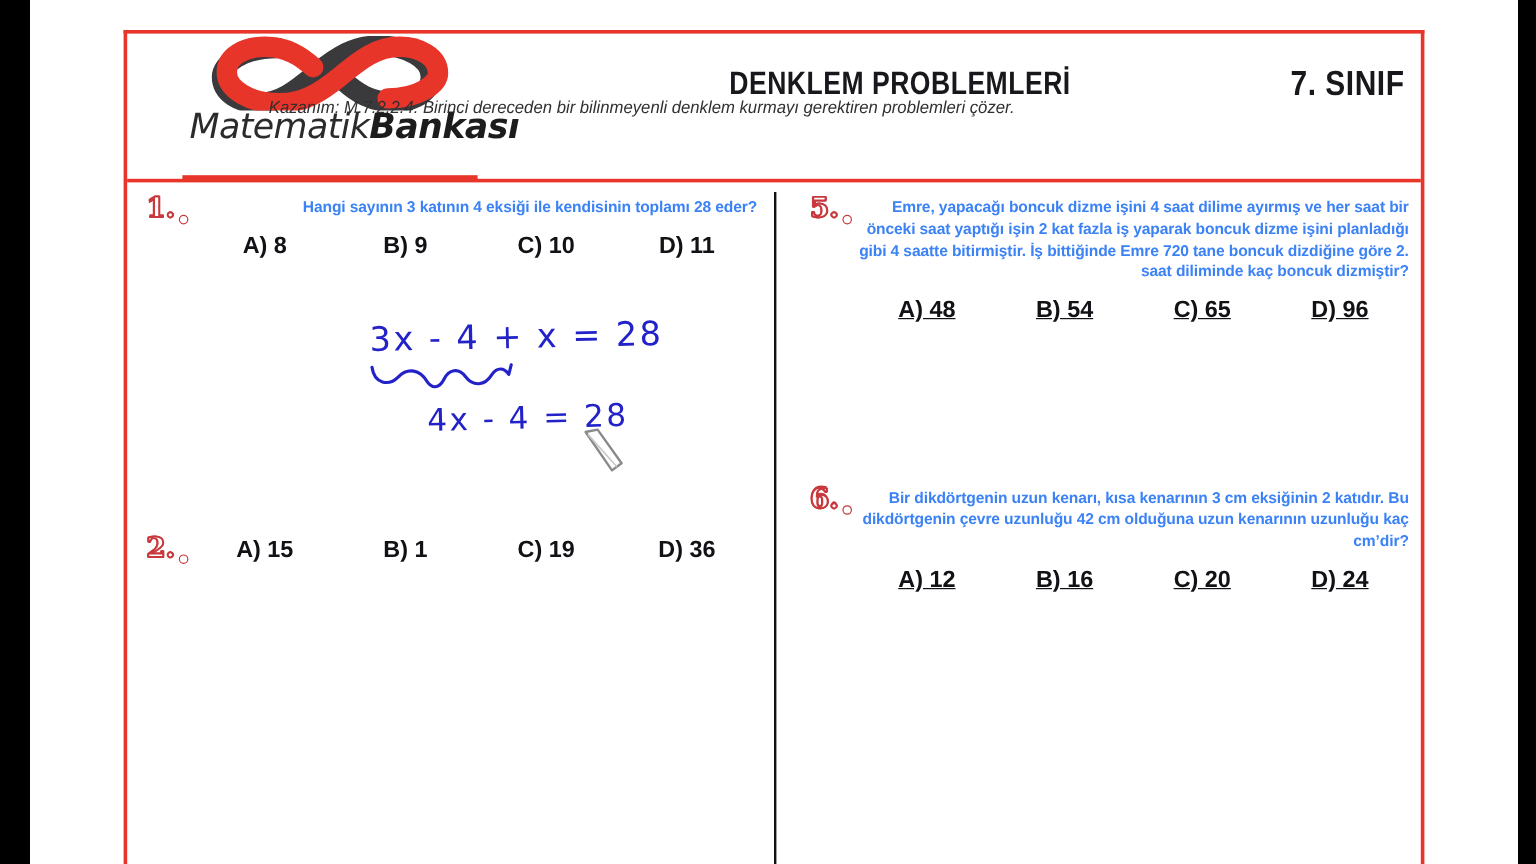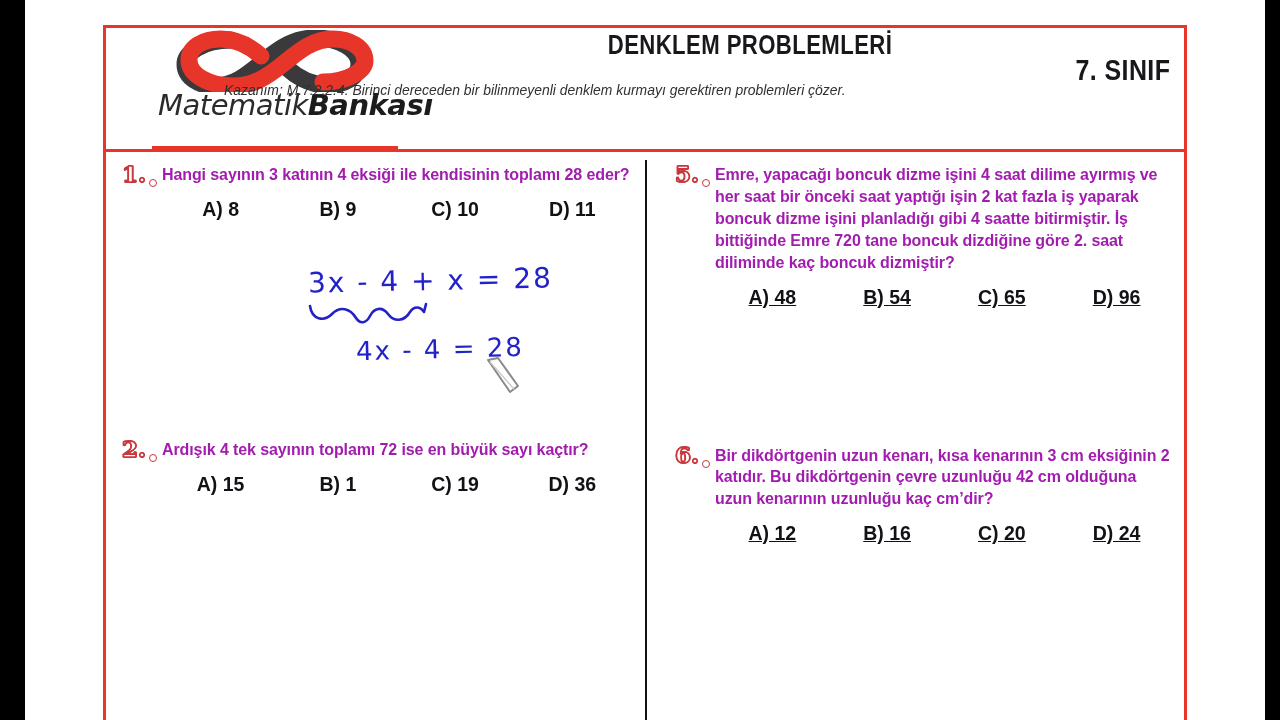--- a/index.html
+++ b/index.html
@@ -92,21 +92,21 @@
     left: 46px;
     top: 118px;
     width: 246px;
     height: 5px;
     background: #e8352a;
   }
 
   #header-center {
     position: absolute;
     left: 330px;
-    top: 2px;
+    top: 26px;
     right: 120px;
   }
 
   #doc-title {
     font-family: "Liberation Sans Narrow", "Liberation Sans", sans-serif;
     font-weight: 700;
     font-size: 27px;
     letter-spacing: 0.5px;
     color: #18181c;
     text-align: center;
@@ -198,25 +198,25 @@
     width: 6px;
     height: 6px;
     border: 1.6px solid #c8383c;
     border-radius: 50%;
     background: #ffffff;
   }
 
   .qtext {
     font-family: "Liberation Sans", sans-serif;
     font-weight: 700;
-    font-size: 16px;
+    font-size: 13px;
     line-height: 1.37;
-    color: #a21caf;
+    color: #3b82f6;
     letter-spacing: -0.1px;
-    text-align: left;
+    text-align: right;
     hyphens: none;
   }
 
   .qoptions {
     display: flex;
     margin-top: 12px;
     font-family: "Liberation Sans", sans-serif;
     font-weight: 700;
     font-size: 19.5px;
     color: #111116;
@@ -329,21 +329,20 @@
                 <path d="M4 4 L14 2 L34 30 L26 36 Z" fill="#ffffff" stroke="#8a8a8a" stroke-width="2" stroke-linejoin="round"></path>
                 <path d="M6 6 L30 33" fill="none" stroke="#c9c9c9" stroke-width="1.4"></path>
               </svg>
             </div>
           </div>
 
           <div class="spacer-1"></div>
 
           <div class="question">
             <div class="qnum">2.</div>
-            <div class="qtext">Ardışık 4 tek sayının toplamı 72 ise en büyük sayı kaçtır?</div>
             <div class="qoptions">
               <span class="opt">A) 15</span>
               <span class="opt">B) 1</span>
               <span class="opt">C) 19</span>
               <span class="opt">D) 36</span>
             </div>
           </div>
         </div>
 
         <div class="column" id="col-right">

